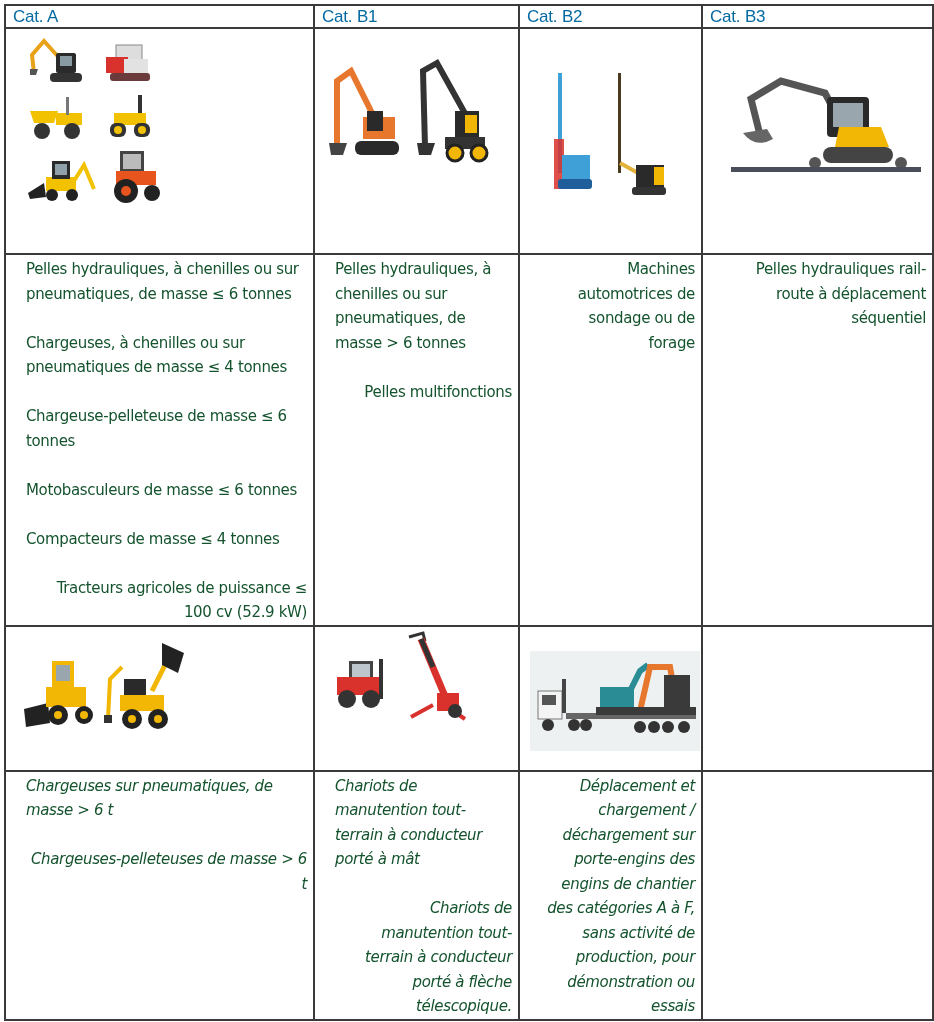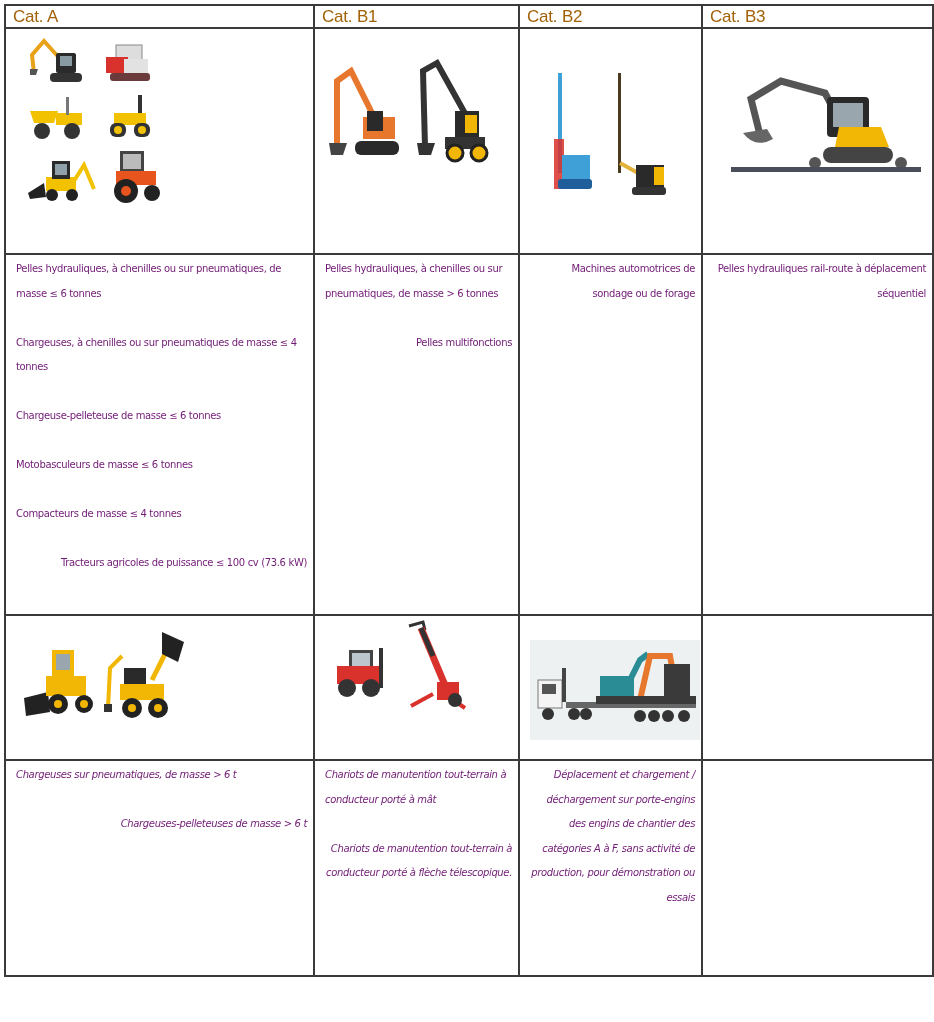--- a/index.html
+++ b/index.html
@@ -13,35 +13,35 @@
   .tbl td {
     border: 2px solid #3a3a3a;
     vertical-align: top;
     padding: 0;
     overflow: hidden;
   }
   .hdr td { height: 21px; }
   .hdr .lbl {
     font-family: "Liberation Sans", sans-serif;
     font-size: 17px;
-    color: #a16207;
+    color: #0369a1;
     padding: 1px 0 0 7px;
     line-height: 20px;
     letter-spacing: -0.2px;
   }
   .imgrow1 td { height: 224px; }
   .imgrow2 td { height: 143px; }
   .txtrow1 td { height: 359px; }
   .txtrow2 td { height: 214px; font-style: italic; }
   .desc {
     font-family: "DejaVu Sans", sans-serif;
-    font-size: 10px;
+    font-size: 15px;
     line-height: 24.5px;
-    color: #701a75;
-    padding: 2px 6px 0 10px;
+    color: #14532d;
+    padding: 2px 6px 0 20px;
     letter-spacing: -0.35px;
   }
   .desc p { margin: 0 0 24.5px 0; }
   .desc p:last-child { margin-bottom: 0; text-align: right; }
   .imgbox { position: relative; width: 100%; height: 100%; }
   .pic { position: absolute; }
   svg { display: block; }
 </style>
 </head>
 <body>
@@ -207,21 +207,21 @@
   </tr>
 
   <tr class="txtrow1">
     <td>
       <div class="desc">
         <p>Pelles hydrauliques, à chenilles ou sur pneumatiques, de masse ≤ 6 tonnes</p>
         <p>Chargeuses, à chenilles ou sur pneumatiques de masse ≤ 4 tonnes</p>
         <p>Chargeuse-pelleteuse de masse ≤ 6 tonnes</p>
         <p>Motobasculeurs de masse ≤ 6 tonnes</p>
         <p>Compacteurs de masse ≤ 4 tonnes</p>
-        <p>Tracteurs agricoles de puissance ≤ 100 cv (73.6 kW)</p>
+        <p>Tracteurs agricoles de puissance ≤ 100 cv (52.9 kW)</p>
       </div>
     </td>
     <td>
       <div class="desc">
         <p>Pelles hydrauliques, à chenilles ou sur pneumatiques, de masse &gt; 6 tonnes</p>
         <p>Pelles multifonctions</p>
       </div>
     </td>
     <td>
       <div class="desc">

